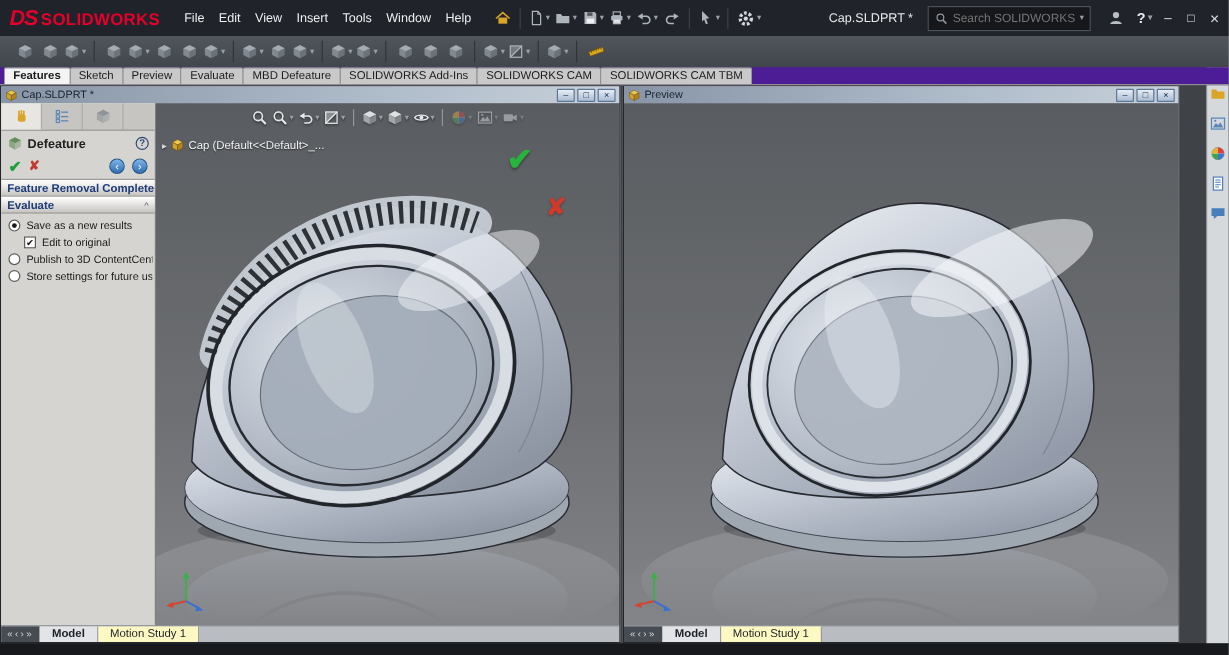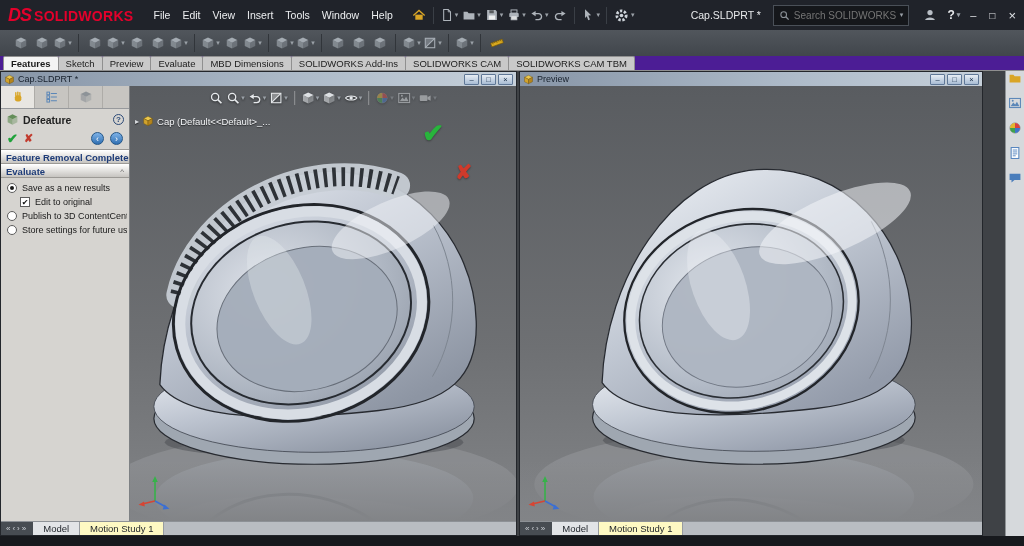--- a/index.html
+++ b/index.html
@@ -43,21 +43,21 @@
 #win-left{left:0;width:517px}
 #win-right{left:519px;width:464px}
 .wtitle{height:14px;background:linear-gradient(90deg,#8795a7,#aebbc9 60%,#c6d0da);display:flex;align-items:center;gap:3px;padding:0 3px;font-size:9px;color:#17202c;flex:0 0 auto}
 .wtitle .i{width:11px;height:11px}
 .wbtns{margin-left:auto;display:flex;gap:2px}
 .wbtn{width:15px;height:11px;font-size:7.5px;line-height:10px;text-align:center;color:#122a44;background:linear-gradient(#e7edf4,#a8bcd4);border:1px solid #5f7796;border-radius:1px}
 .wbody{flex:1;display:flex;min-height:0}
 .statusbar{height:14px;background:#b9bdc2;border-top:1px solid #8d9196;display:flex;align-items:stretch;font-size:9.5px;flex:0 0 auto}
 .tabnav{background:#474c52;color:#cfd3d8;font-size:8px;display:flex;align-items:center;padding:0 5px;letter-spacing:2px}
 .stab{display:flex;align-items:center;padding:0 10px;color:#1d2228;border-right:1px solid #979ba0;background:#fef9c3;white-space:nowrap}
-.stab.active{background:#e2e4e7;font-weight:normal}
+.stab.active{background:#e2e4e7;font-weight:bold}
 
 
 .pm{width:129px;flex:0 0 auto;background:#d6d4d0;border-right:1px solid #7e8184;display:flex;flex-direction:column;font-size:9.5px;color:#1a1a1a;overflow:hidden}
 .pm-tabs{height:23px;background:#c7c5c1;display:flex;border-bottom:1px solid #97999c;flex:0 0 auto}
 .pm-tab{width:34px;display:flex;align-items:center;justify-content:center;border-right:1px solid #aeaca8}
 .pm-tab.active{background:#e8e6e2}
 .pm-title-row{display:flex;align-items:center;gap:4px;padding:4px 5px 3px}
 .pm-title{font-weight:bold;font-size:10.5px;color:#222;flex:1}
 .help-circle{width:11px;height:11px;border:1px solid #2c4a77;border-radius:50%;color:#2c4a77;font-size:8px;line-height:10px;text-align:center;font-weight:bold;flex:0 0 auto}
 .pm-actions{display:flex;align-items:center;gap:6px;padding:2px 6px 3px;border-bottom:1px solid #9b9995}
@@ -425,21 +425,21 @@
         <use href="#i-ruler"></use>
       </svg>
     </span>
   </div>
 
 <div class="ribbon" id="ribbon-tabs">
     <span class="rtab active">Features</span>
     <span class="rtab">Sketch</span>
     <span class="rtab">Preview</span>
     <span class="rtab">Evaluate</span>
-    <span class="rtab">MBD Dimensions</span>
+    <span class="rtab">MBD Defeature</span>
     <span class="rtab">SOLIDWORKS Add-Ins</span>
     <span class="rtab">SOLIDWORKS CAM</span>
     <span class="rtab">SOLIDWORKS CAM TBM</span>
   </div>
 
 <div class="main">
 
   <div class="cwin" id="win-left">
     <div class="wtitle">
       <svg class="i">

